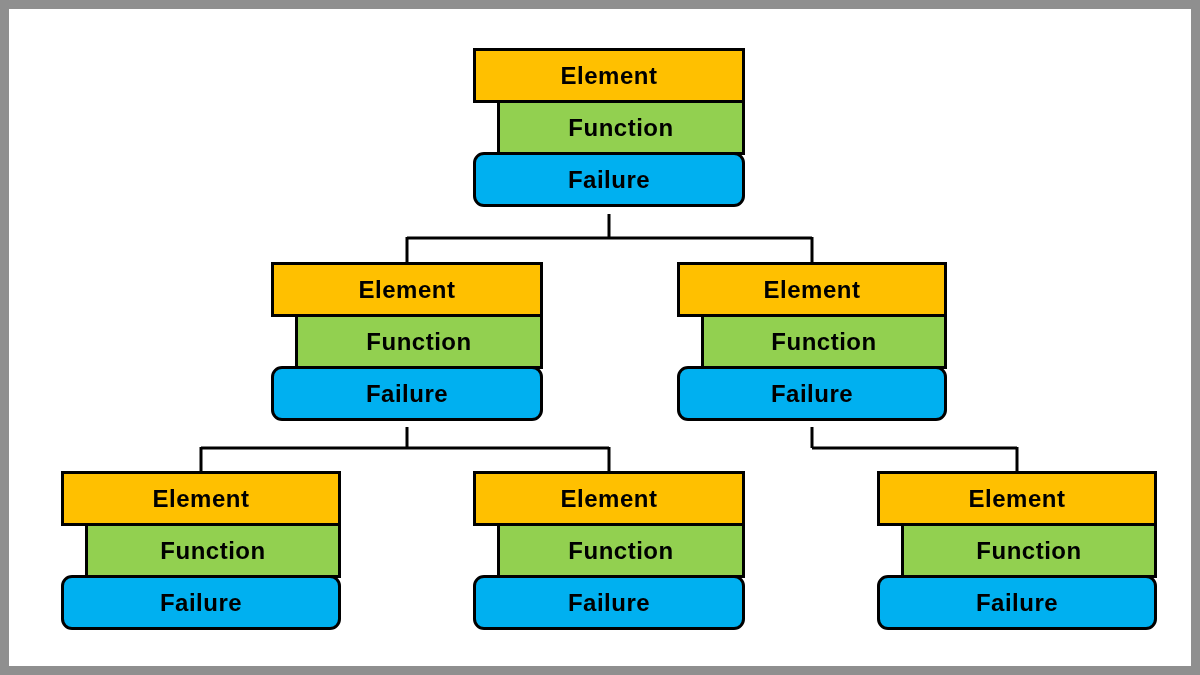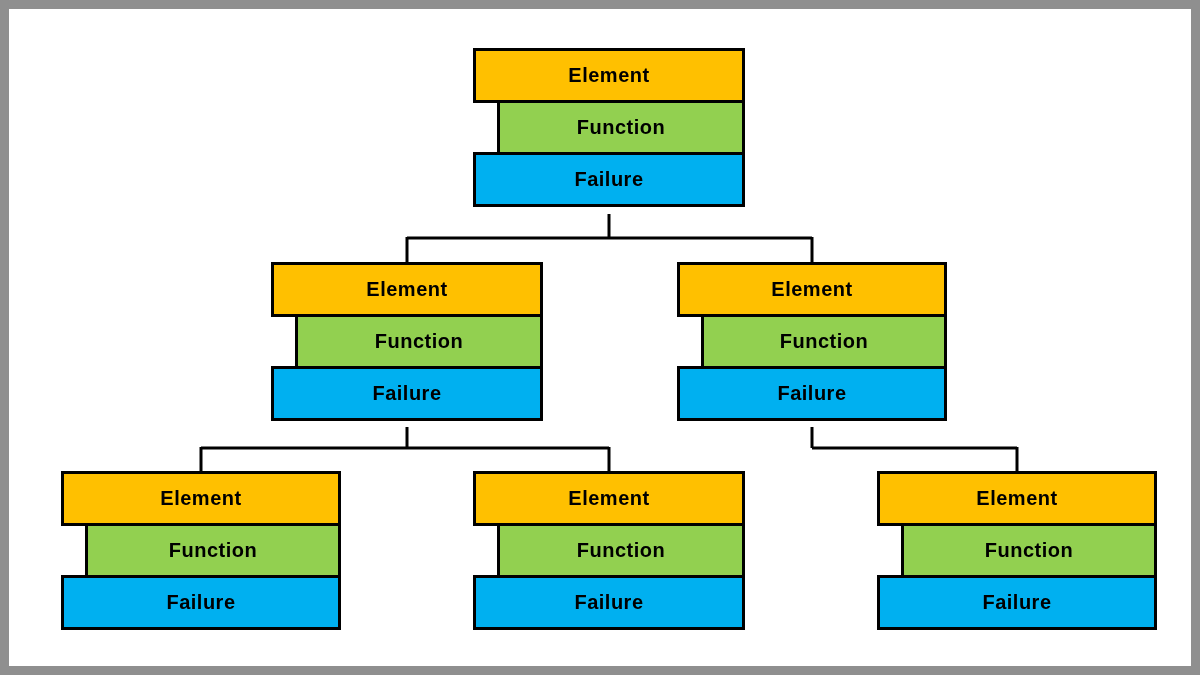--- a/index.html
+++ b/index.html
@@ -29,31 +29,31 @@
     position: absolute;
     box-sizing: border-box;
   }
   .node-row {
     box-sizing: border-box;
     height: 55px;
     border: 3px solid #000000;
     display: flex;
     align-items: center;
     justify-content: center;
-    font-size: 20px;
+    font-size: 24px;
     font-weight: bold;
     color: #000000;
     letter-spacing: 0.5px;
   }
   .node-row + .node-row {
     margin-top: -3px;
   }
   .row-element  { background: #FFC000; }
   .row-function { background: #92D050; margin-left: 24px; }
-  .row-failure  { background: #00B0F0; }
+  .row-failure  { background: #00B0F0; border-radius: 11px; }
 
   
   .node-root         { left: 464px; top: 39px;  width: 272px; }
   .node-mid-left     { left: 262px; top: 253px; width: 272px; }
   .node-mid-right    { left: 668px; top: 253px; width: 270px; }
   .node-bottom-left  { left: 52px;  top: 462px; width: 280px; }
   .node-bottom-mid   { left: 464px; top: 462px; width: 272px; }
   .node-bottom-right { left: 868px; top: 462px; width: 280px; }
 </style>
 </head>

